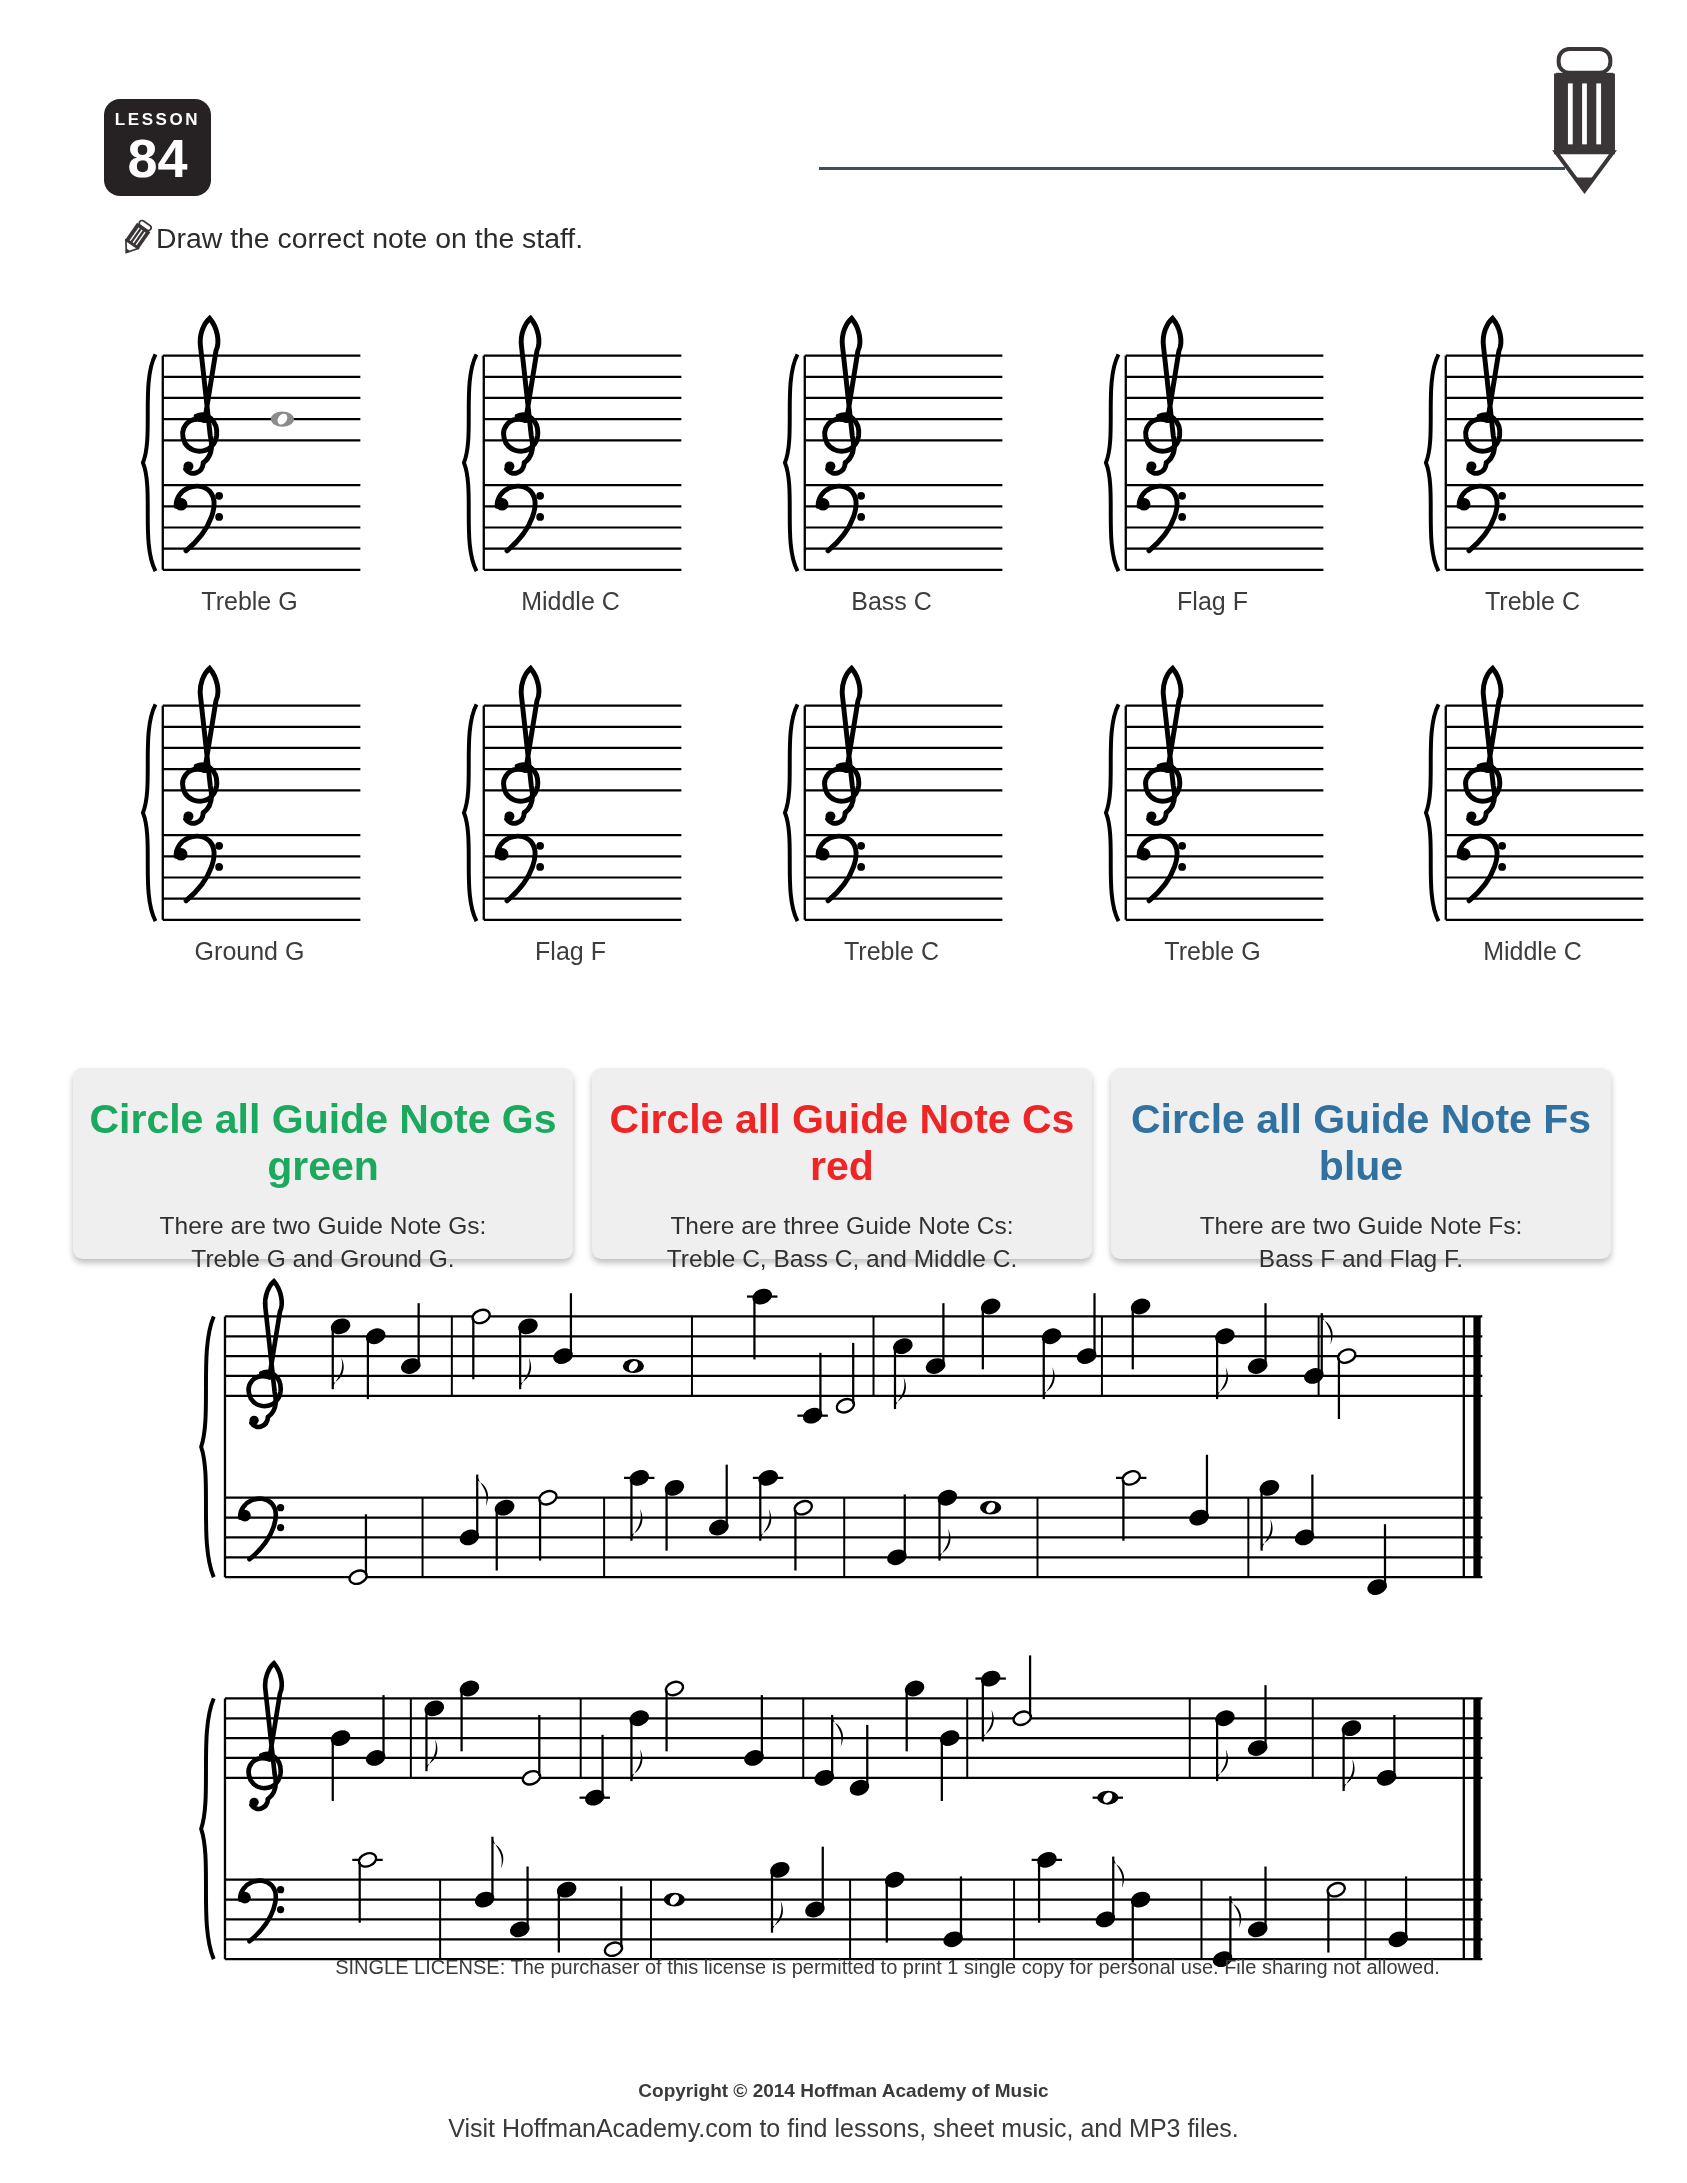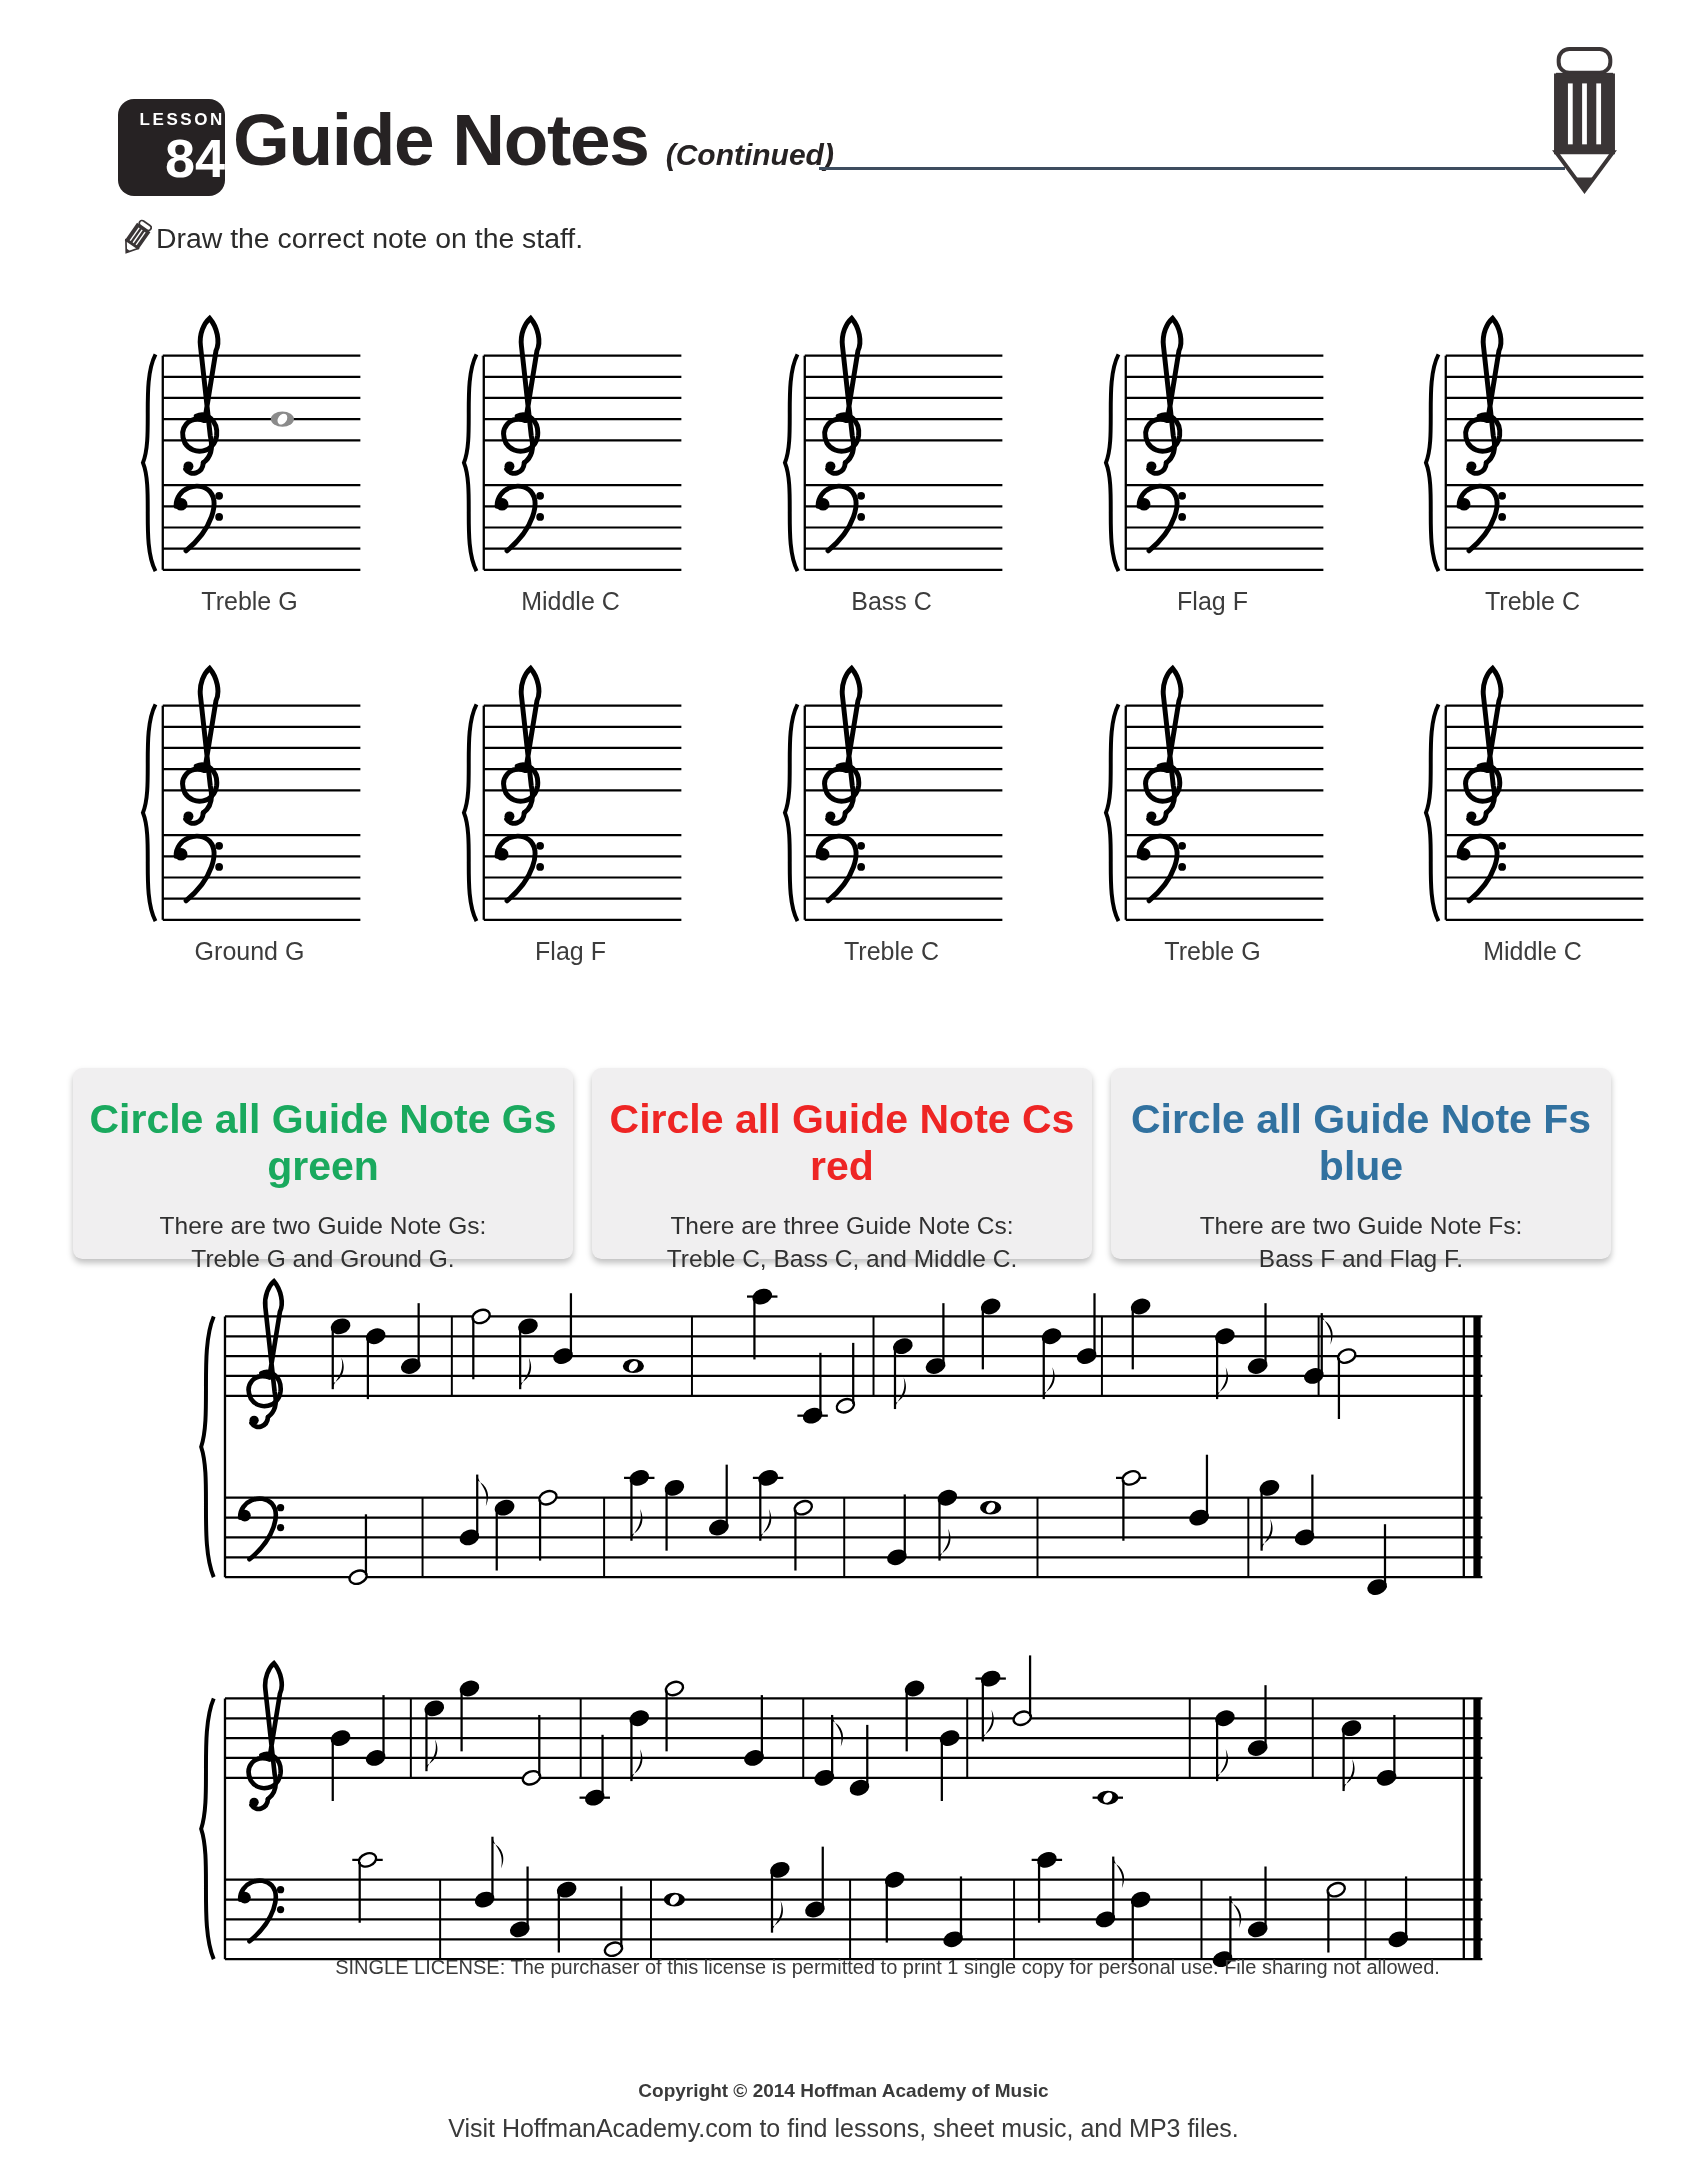--- a/index.html
+++ b/index.html
@@ -1,21 +1,21 @@
 <!DOCTYPE html>
 <html style="font-size:10.6px"><head>
 <meta charset="utf-8">
 <style>
   html,body{margin:0;padding:0;background:#888;}
   #page{position:relative;width:1687px;height:2183px;background:#ffffff;overflow:hidden;
         font-family:"Liberation Sans", sans-serif;color:#262223;}
   .abs{position:absolute;}
   
   #lesson-badge{left:104px;top:99px;width:107px;height:97px;background:#262223;border-radius:16px;
-    display:flex;flex-direction:column;align-items:flex-end;justify-content:center;color:#fff;margin-left:14px;}
+    display:flex;flex-direction:column;align-items:center;justify-content:center;color:#fff;}
   #lesson-badge .lesson-word{font-size:17px;font-weight:bold;letter-spacing:2.6px;line-height:1;margin-top:1.3px;}
   #lesson-badge .lesson-num{font-size:54px;font-weight:bold;line-height:1;margin-top:2.6px;}
   #title-row{left:233px;top:103px;display:flex;align-items:baseline;gap:17px;}
   #page-title{font-size:73px;font-weight:bold;letter-spacing:-1.3px;color:#262223;line-height:1;}
   #page-subtitle{font-size:30px;font-style:italic;font-weight:600;color:#262223;}
   #header-rule{left:819px;top:167px;width:746px;height:3.3px;background:#3e4d5f;}
   
   #instruction-row{left:118px;top:218px;display:flex;align-items:center;gap:4px;}
   #instruction-text{font-size:28.4px;color:#2b2b2b;}
   
@@ -33,24 +33,20 @@
   #footer-3{top:2114px;font-size:25px;}
 </style>
 </head>
 <body>
 
 <div id="page">
 
   <div class="abs" id="lesson-badge">
     <div class="lesson-word">LESSON</div>
     <div class="lesson-num">84</div>
-  </div>
-  <div class="abs" id="title-row">
-    <div id="page-title">Guide Notes</div>
-    <div id="page-subtitle">(Continued)</div>
   </div>
   <div class="abs" id="header-rule" style="background: rgb(62, 77, 95);"></div>
   <svg class="abs" style="left:1548px;top:45px;" width="73" height="151" viewBox="0 0 55 114">
     <g stroke="#3a3536" stroke-width="3" fill="#ffffff">
       <rect x="8" y="3" width="39" height="18" rx="8"></rect>
       <rect x="6" y="21" width="43" height="2.5" fill="#3a3536" stroke="none"></rect>
       <rect x="6" y="23" width="43" height="58" fill="#3a3536"></rect>
       <path d="M6,81 L49,81 L27.5,110 Z"></path>
     </g>
     <g fill="#ffffff" stroke="none">

